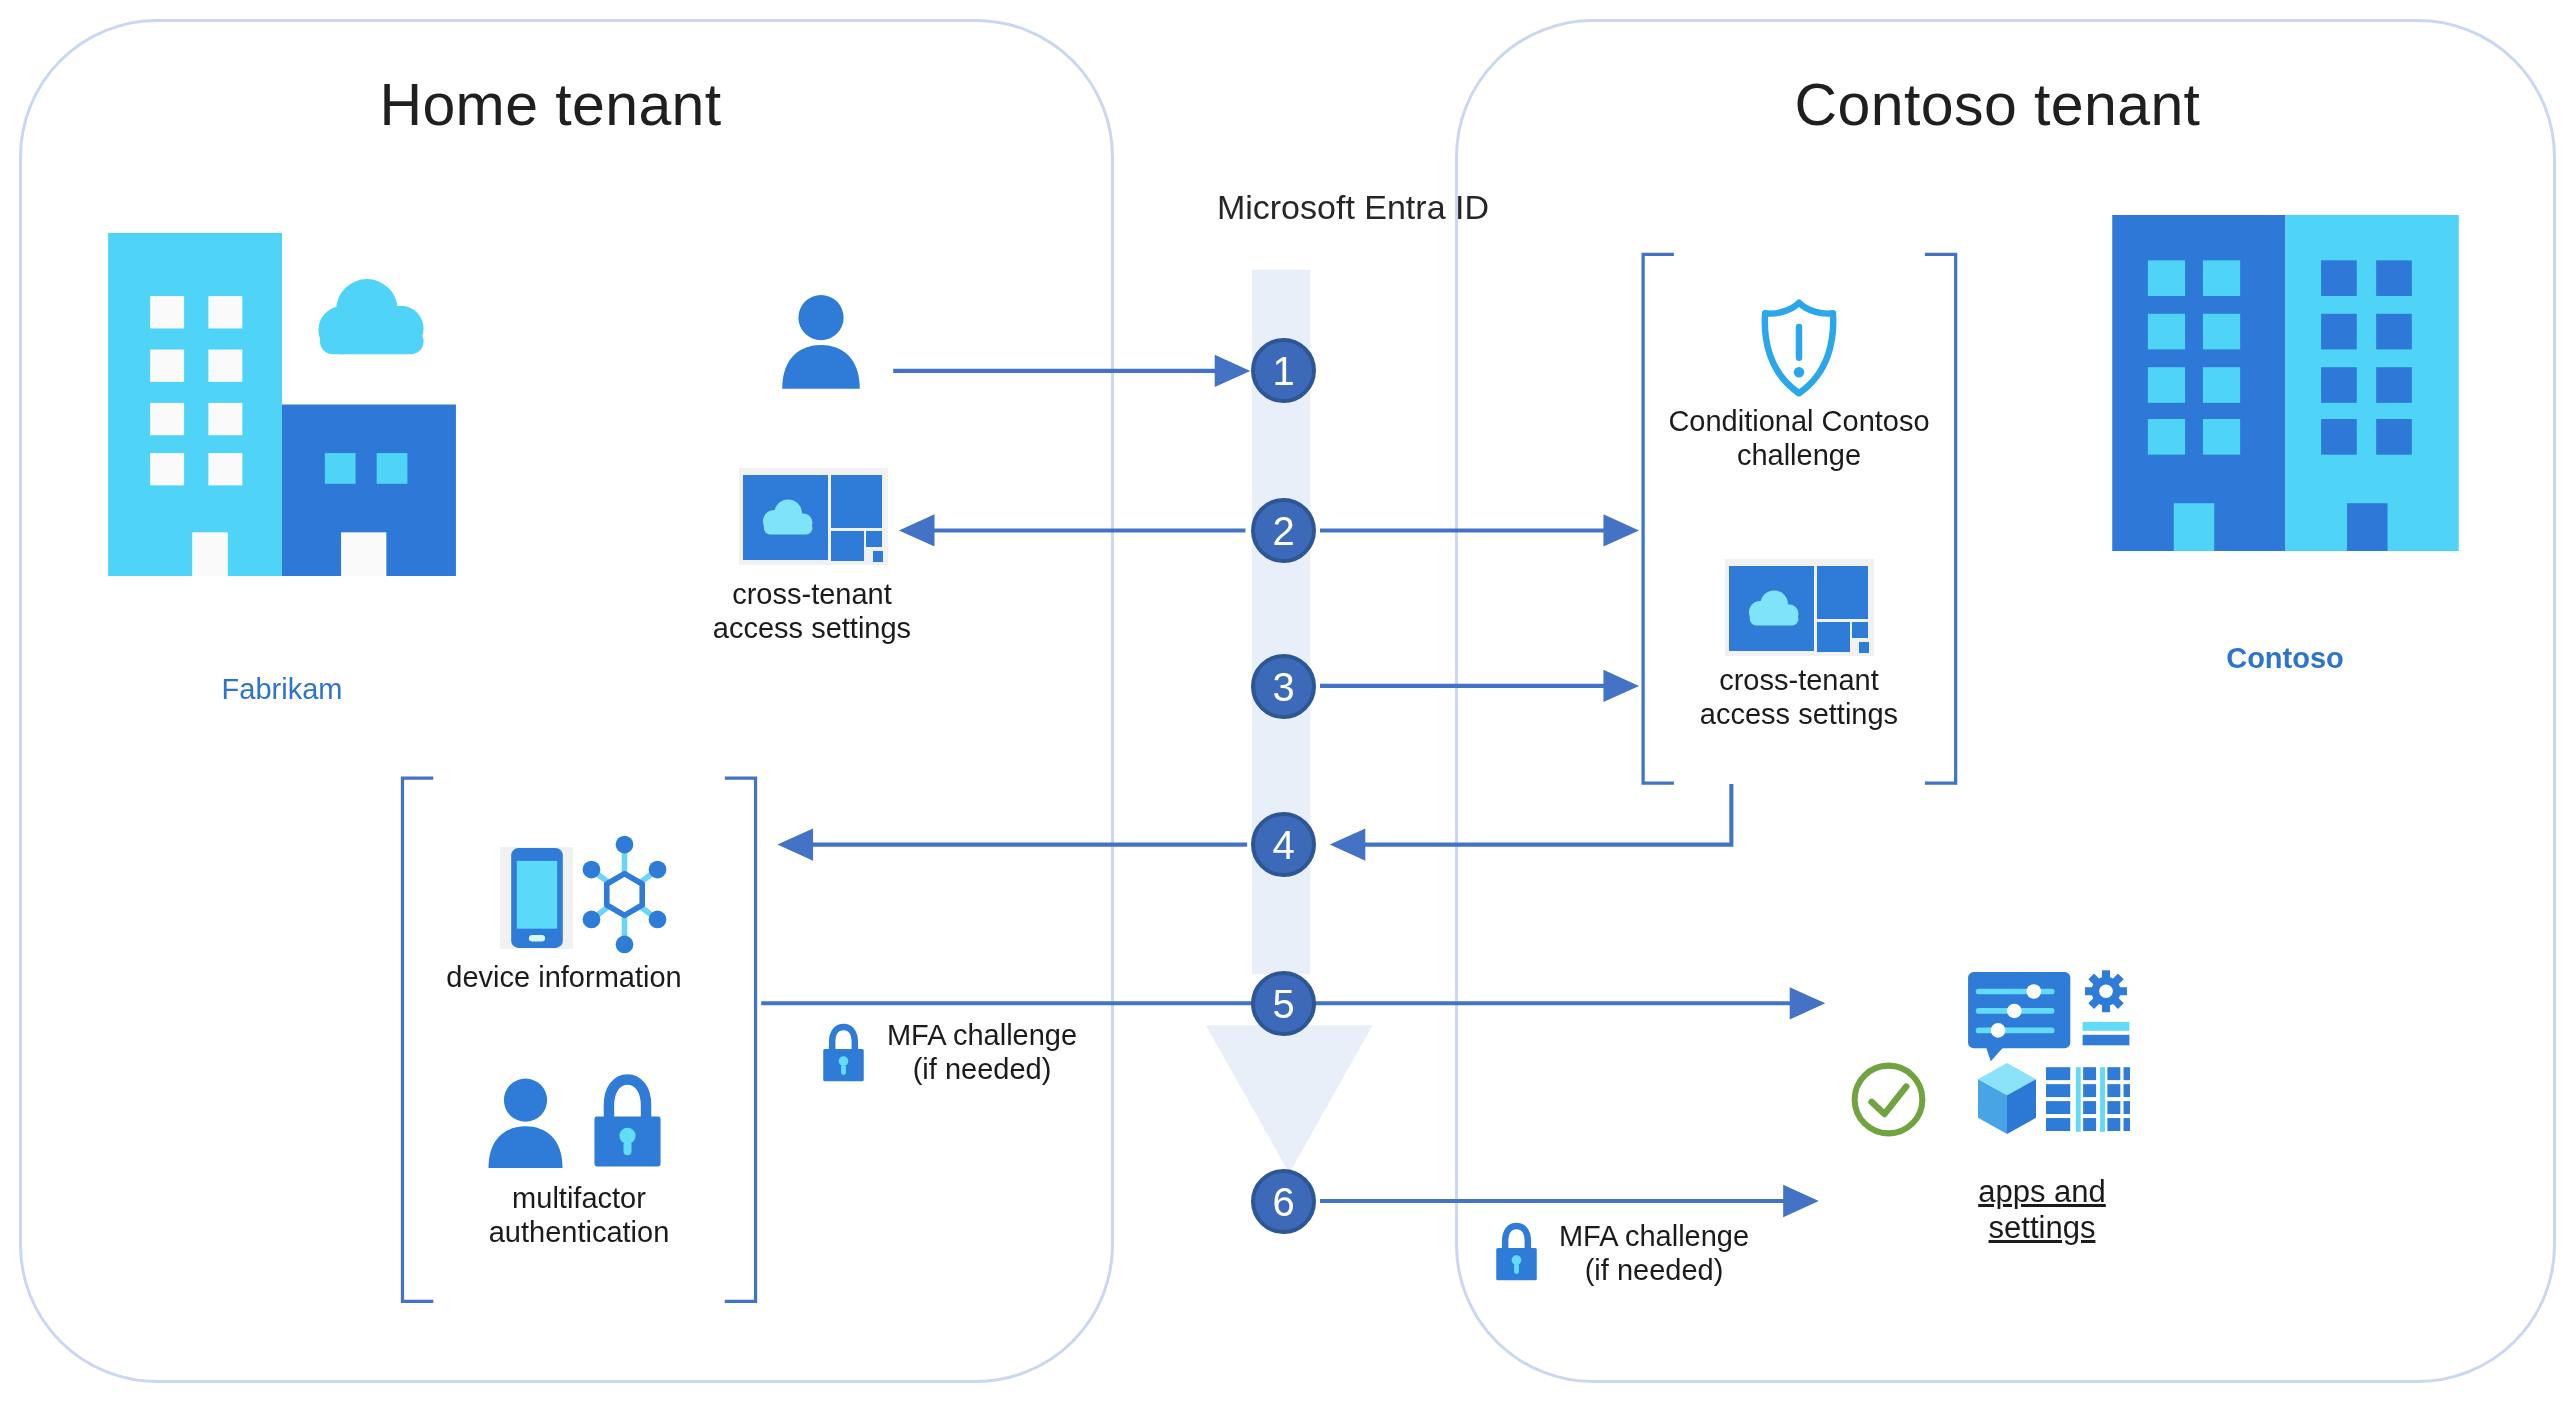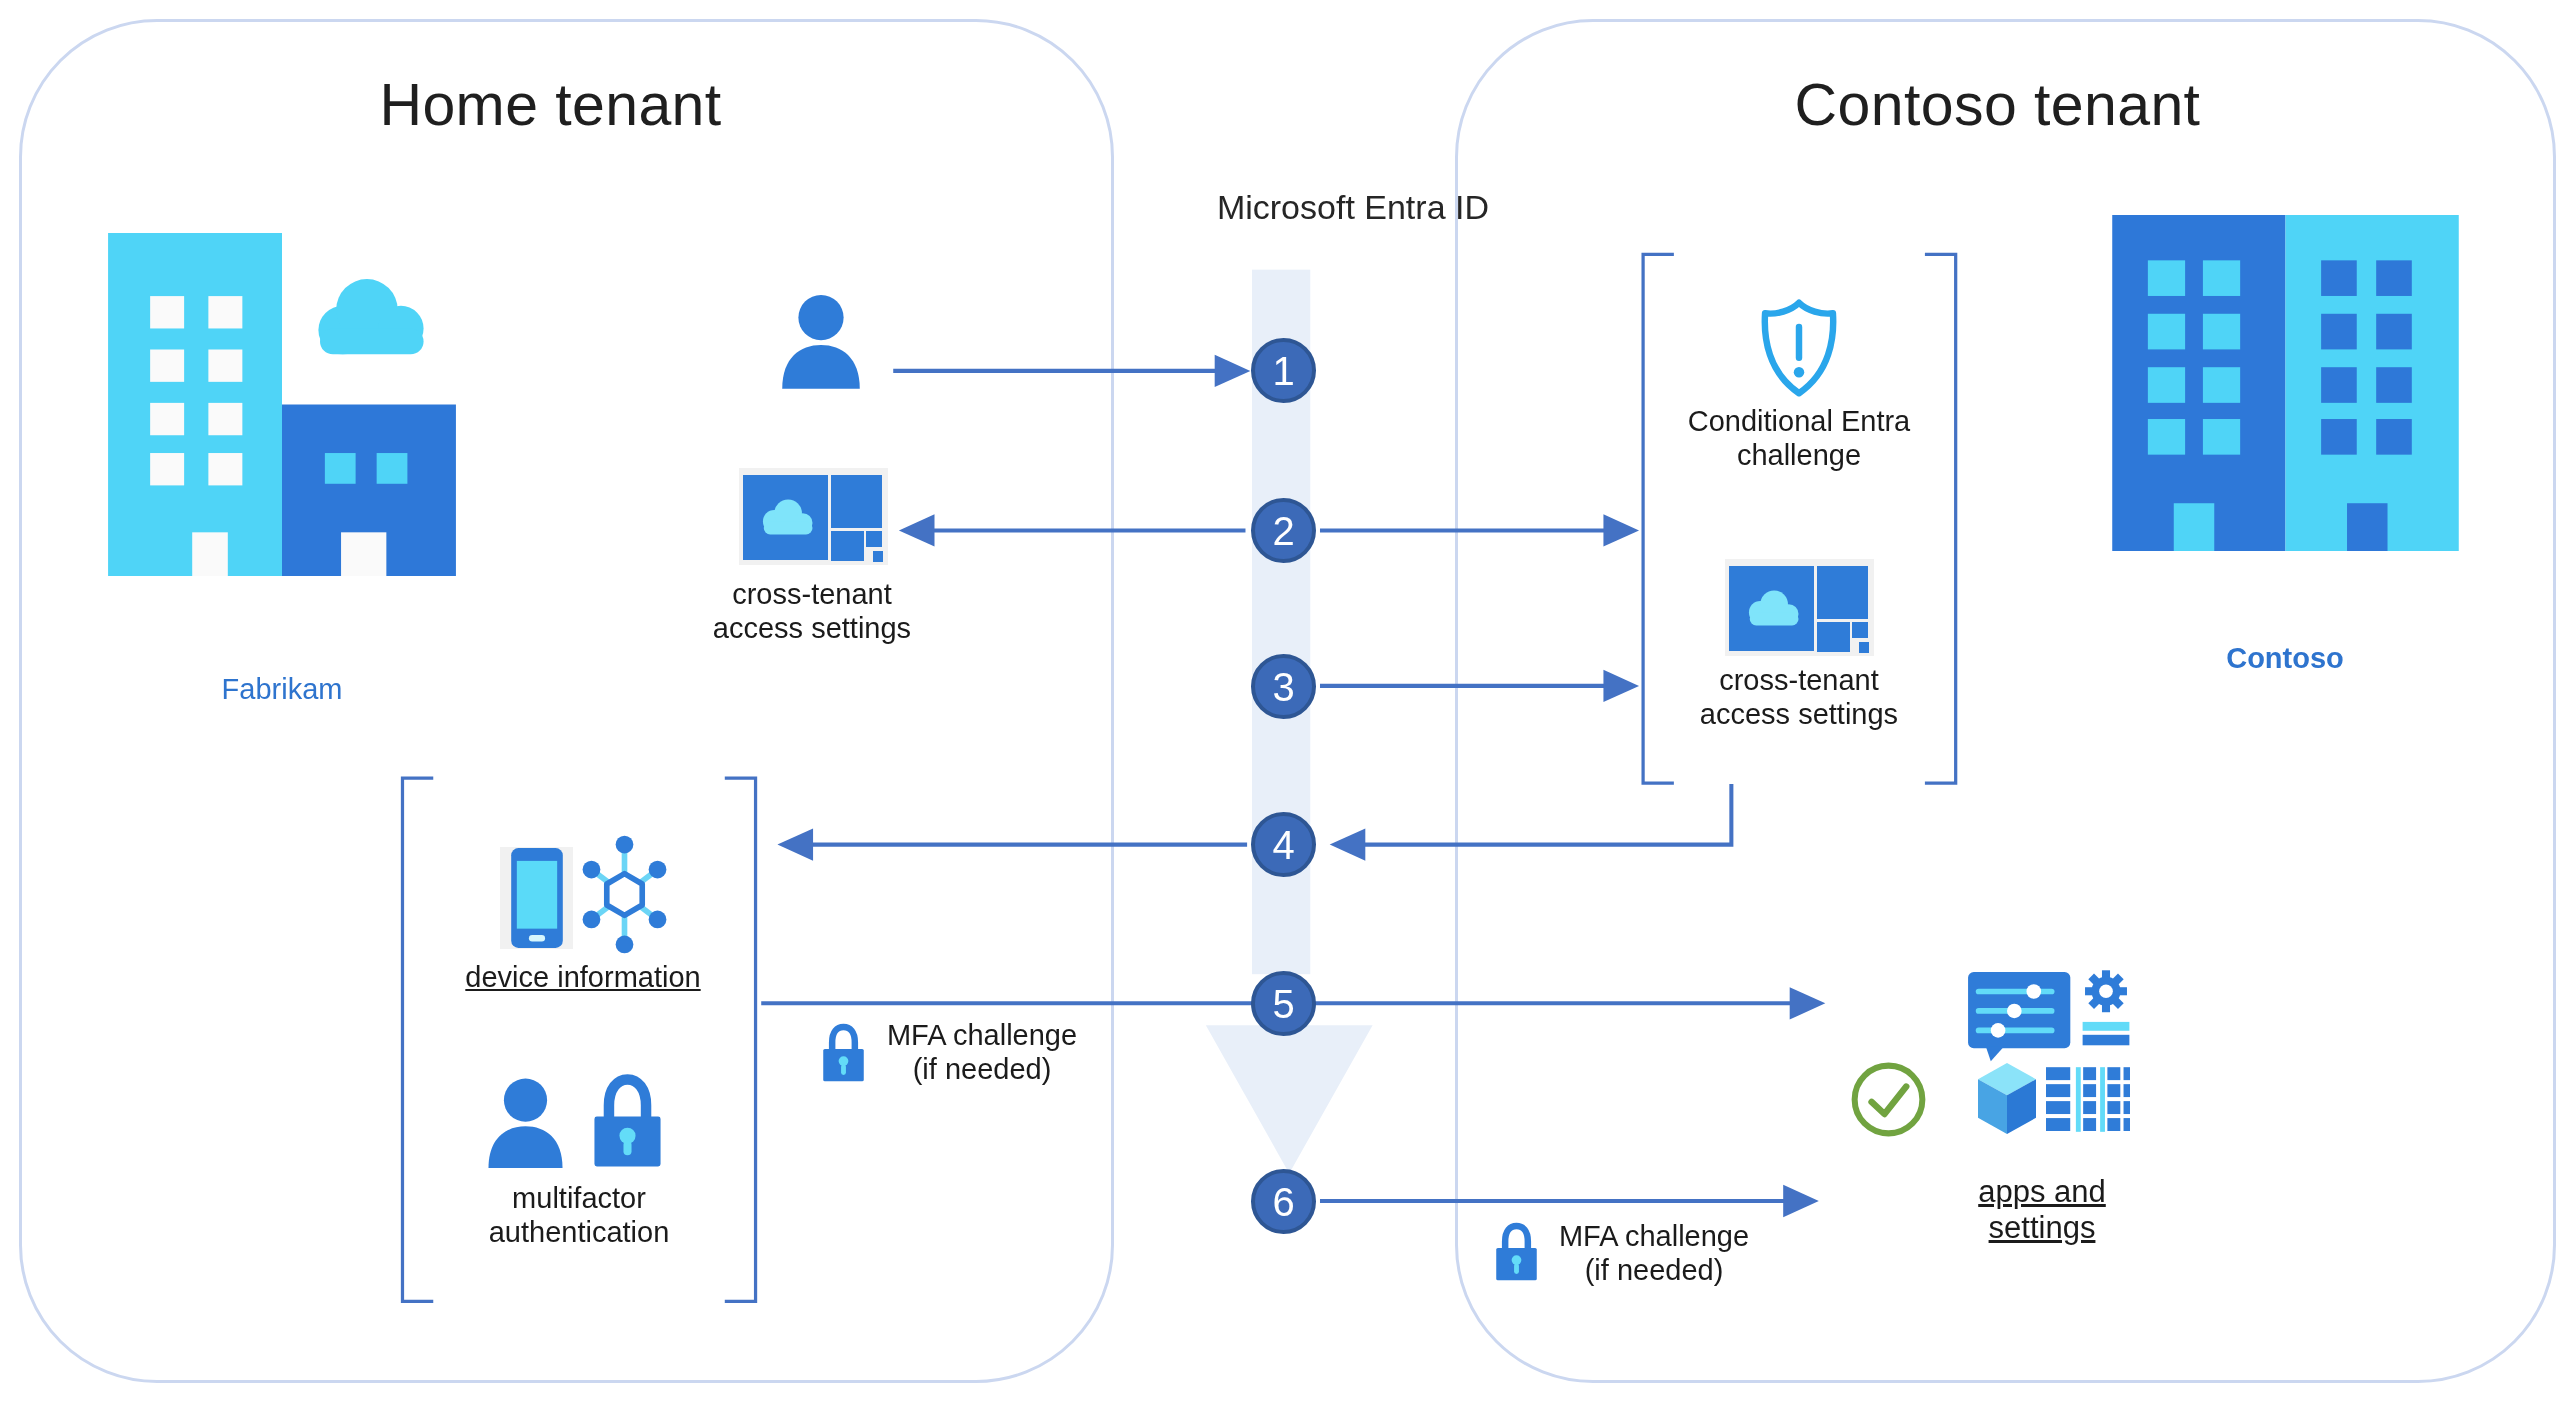--- a/index.html
+++ b/index.html
@@ -163,21 +163,21 @@
   <g fill="#2F7CD8">
     <circle cx="54" cy="13" r="11"></circle>
       <circle cx="54" cy="137" r="11"></circle>
     <circle cx="13" cy="44" r="11"></circle>
       <circle cx="95" cy="44" r="11"></circle>
     <circle cx="13" cy="106" r="11"></circle>
       <circle cx="95" cy="106" r="11"></circle>
   </g>
   <polygon points="54,49 76,62 76,88 54,101 32,88 32,62" fill="#ffffff" stroke="#2F7CD8" stroke-width="7" stroke-linejoin="round"></polygon>
 </svg>
-<div class="lbl" style="left:421px;top:960px;text-decoration:underline;">device information</div>
+<div class="lbl" style="left:402px;top:960px;">device information</div>
 
 <svg class="abs" style="left:485px;top:1077px;" width="81" height="91" viewBox="0 0 104 118">
   <circle cx="52" cy="30" r="28" fill="#2F7CD8"></circle>
   <path d="M4,118 C4,80 26,64 52,64 C78,64 100,80 100,118 Z" fill="#2F7CD8"></path>
 </svg>
 <svg class="abs" style="left:588px;top:1071px;" width="79" height="99" viewBox="0 0 98 122">
   <path d="M26,58 V42 C26,22 36,10 49,10 C62,10 72,22 72,42 V58" fill="none" stroke="#2F7CD8" stroke-width="13"></path>
   <rect x="8" y="56" width="82" height="62" rx="3" fill="#2F7CD8"></rect>
   <circle cx="49" cy="80" r="10" fill="#63DCF8"></circle>
   <rect x="44" y="86" width="10" height="18" rx="5" fill="#63DCF8"></rect>
@@ -225,21 +225,21 @@
   </g>
 </svg>
 <div class="org-lbl" style="left:2123px;top:642px;font-weight:bold;">Contoso</div>
 
 <svg class="abs" style="left:1757px;top:296px;" width="84" height="104" viewBox="0 0 104 128">
   <path d="M52,8 C42,18 24,23 10,21 C8,52 14,94 52,120 C90,94 96,52 94,21 C80,23 62,18 52,8 Z" fill="#ffffff" stroke="#2AA6EB" stroke-width="8" stroke-linejoin="round"></path>
   <rect x="48" y="34" width="8" height="46" rx="4" fill="#2AA6EB"></rect>
   <circle cx="52" cy="94" r="6.5" fill="#2AA6EB"></circle>
 </svg>
 <div class="lbl" style="left:1637px;top:404px;">
-  <div>Conditional Entra</div>
+  <div>Conditional Contoso</div>
   <div>challenge</div>
 </div>
 
 <div class="tile-icon" style="left:1725px;top:559px;">
   <div class="sq" style="left:4px;top:7.3px;width:85px;height:85px;"></div>
   <div class="sq" style="left:92px;top:7.3px;width:51px;height:53px;"></div>
   <div class="sq" style="left:92px;top:63px;width:33px;height:30px;"></div>
   <div class="sq" style="left:127px;top:63px;width:16px;height:16px;"></div>
   <div class="sq" style="left:134px;top:83px;width:9.7px;height:10.5px;"></div>
   <svg style="left:14.6px;top:24px;" width="65" height="49" viewBox="0 0 80 60">

